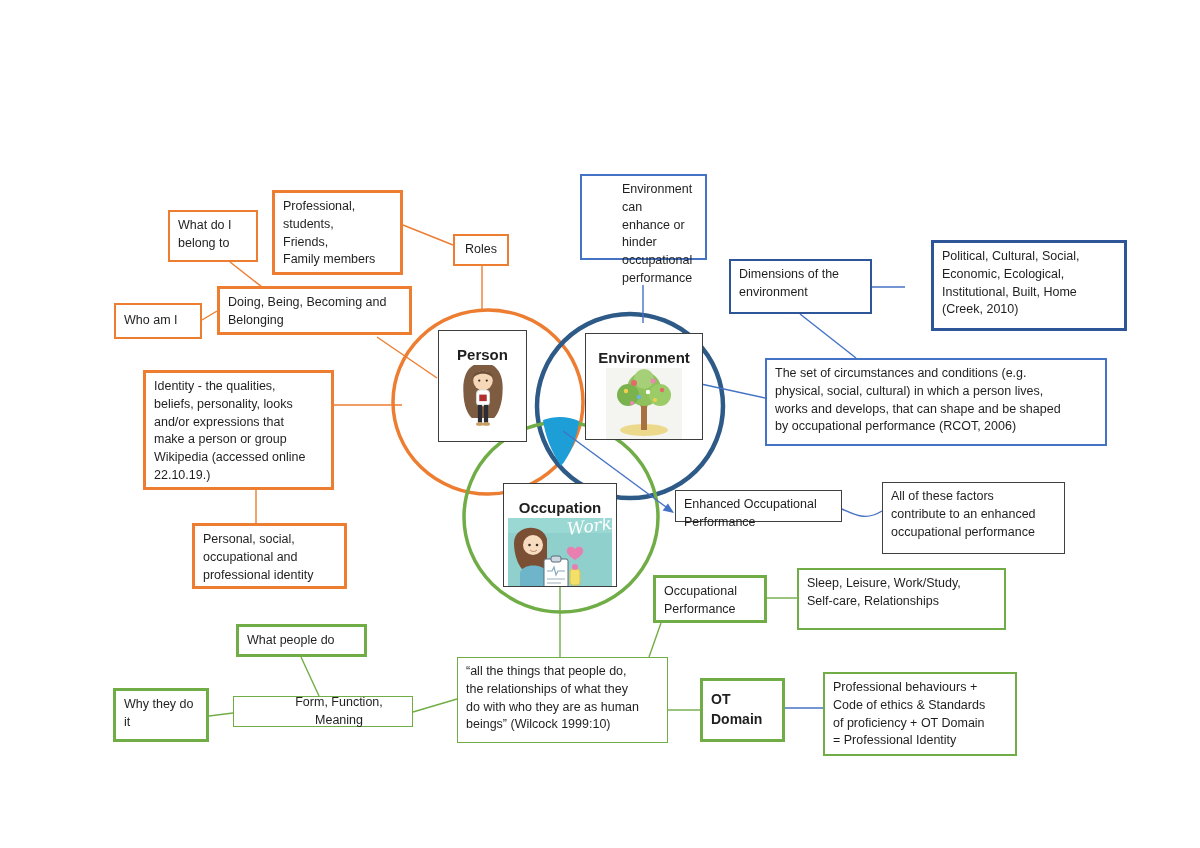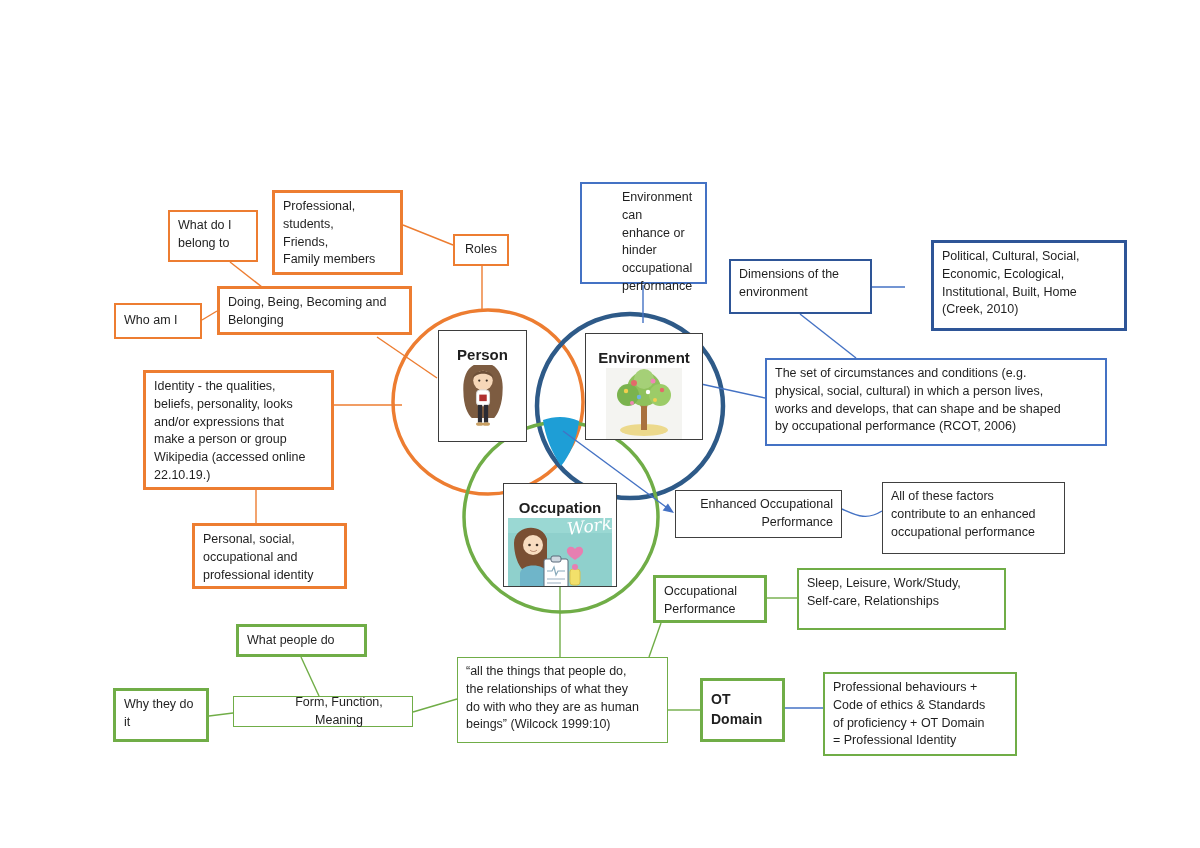--- a/index.html
+++ b/index.html
@@ -81,37 +81,37 @@
   <div class="node orange thick" style="left:143px;top:370px;width:191px;height:120px;">Identity - the qualities,
 beliefs, personality, looks
 and/or expressions that
 make a person or group
 Wikipedia (accessed online
 22.10.19.)</div>
   <div class="node orange thick" style="left:192px;top:523px;width:155px;height:66px;">Personal, social,
 occupational and
 professional identity</div>
 
-  <div class="node blue" style="left:580px;top:182px;width:127px;height:102px;padding-left:40px;">Environment can
+  <div class="node blue" style="left:580px;top:174px;width:127px;height:86px;padding-left:40px;">Environment can
 enhance or
 hinder
 occupational
 performance</div>
   <div class="node navy" style="left:729px;top:259px;width:143px;height:55px;">Dimensions of the
 environment</div>
   <div class="node navy thick" style="left:931px;top:240px;width:196px;height:91px;">Political, Cultural, Social,
 Economic, Ecological,
 Institutional, Built, Home
 (Creek, 2010)</div>
   <div class="node blue" style="left:765px;top:358px;width:342px;height:88px;">The set of circumstances and conditions (e.g.
 physical, social, cultural) in which a person lives,
 works and develops, that can shape and be shaped
 by occupational performance (RCOT, 2006)</div>
 
-  <div class="node dark thin" style="left:675px;top:490px;width:167px;height:48px;text-align:right;">Enhanced Occupational
+  <div class="node dark thin" style="left:675px;top:490px;width:167px;height:32px;">Enhanced Occupational
 Performance</div>
   <div class="node dark thin" style="left:882px;top:482px;width:183px;height:72px;">All of these factors
 contribute to an enhanced
 occupational performance</div>
   <div class="node green thick" style="left:653px;top:575px;width:114px;height:48px;">Occupational
 Performance</div>
   <div class="node green" style="left:797px;top:568px;width:209px;height:62px;">Sleep, Leisure, Work/Study,
 Self-care, Relationships</div>
 
   <div class="node green thick vcenter" style="left:236px;top:624px;width:131px;height:33px;">What people do</div>

